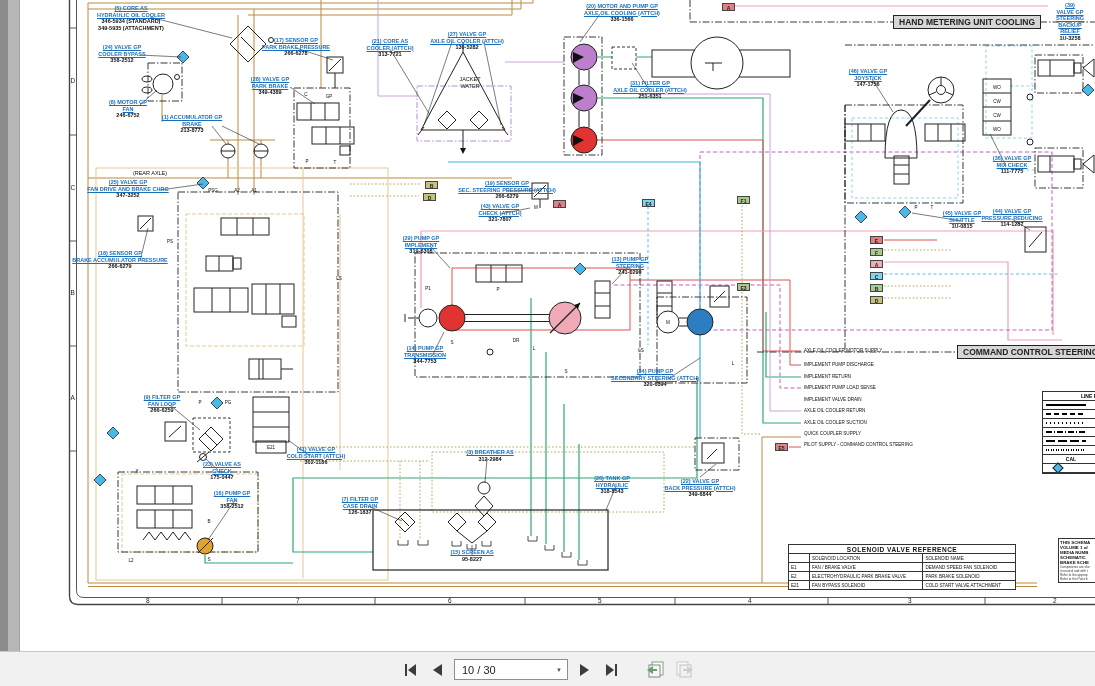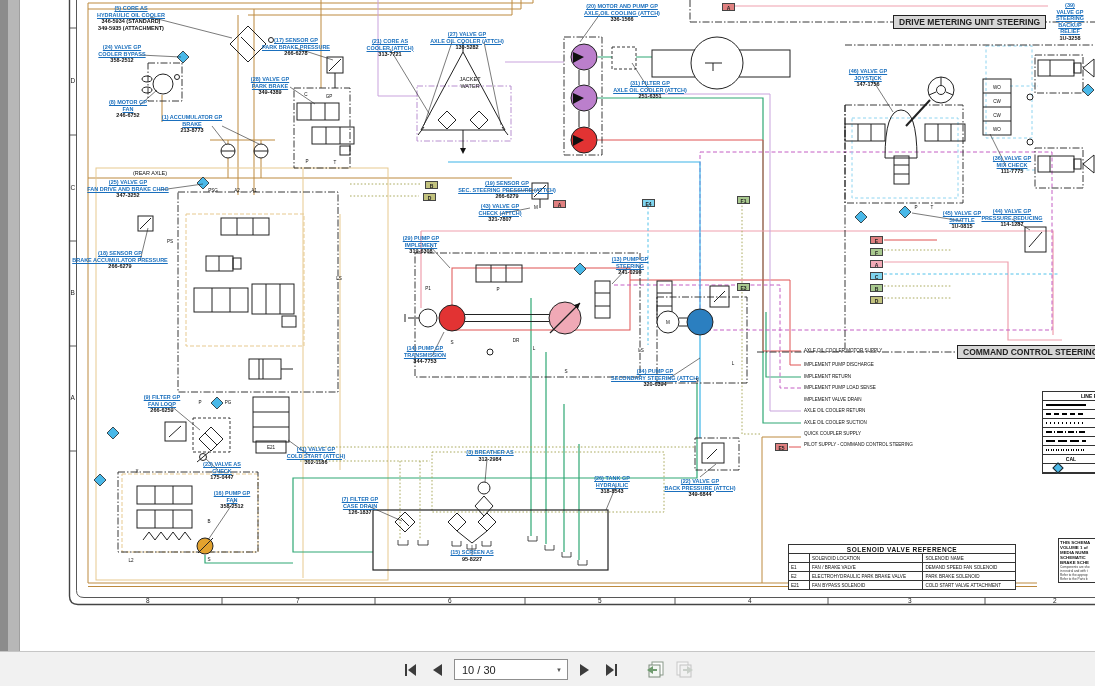--- a/index.html
+++ b/index.html
@@ -440,21 +440,21 @@
       <div class="gridl" style="left: 70.5px; top: 394px;">A</div>
       <div class="gridl" style="left: 146px; top: 597px;">8</div>
       <div class="gridl" style="left: 296px; top: 597px;">7</div>
       <div class="gridl" style="left: 448px; top: 597px;">6</div>
       <div class="gridl" style="left: 598px; top: 597px;">5</div>
       <div class="gridl" style="left: 748px; top: 597px;">4</div>
       <div class="gridl" style="left: 908px; top: 597px;">3</div>
       <div class="gridl" style="left: 1053px; top: 597px;">2</div>
     </div>
 
-  <div class="banner" style="left:893px;top:15px;">DRIVE METERING UNIT STEERING</div>
+  <div class="banner" style="left:893px;top:15px;">HAND METERING UNIT COOLING</div>
   <div class="banner" style="left:957px;top:345px;">COMMAND CONTROL STEERING</div>
 
   <table class="soltable">
     <tbody>
         <tr>
           <td class="title" colspan="3">SOLENOID VALVE REFERENCE</td>
         </tr>
     <tr>
       <td></td>
       <th>SOLENOID LOCATION</th>

